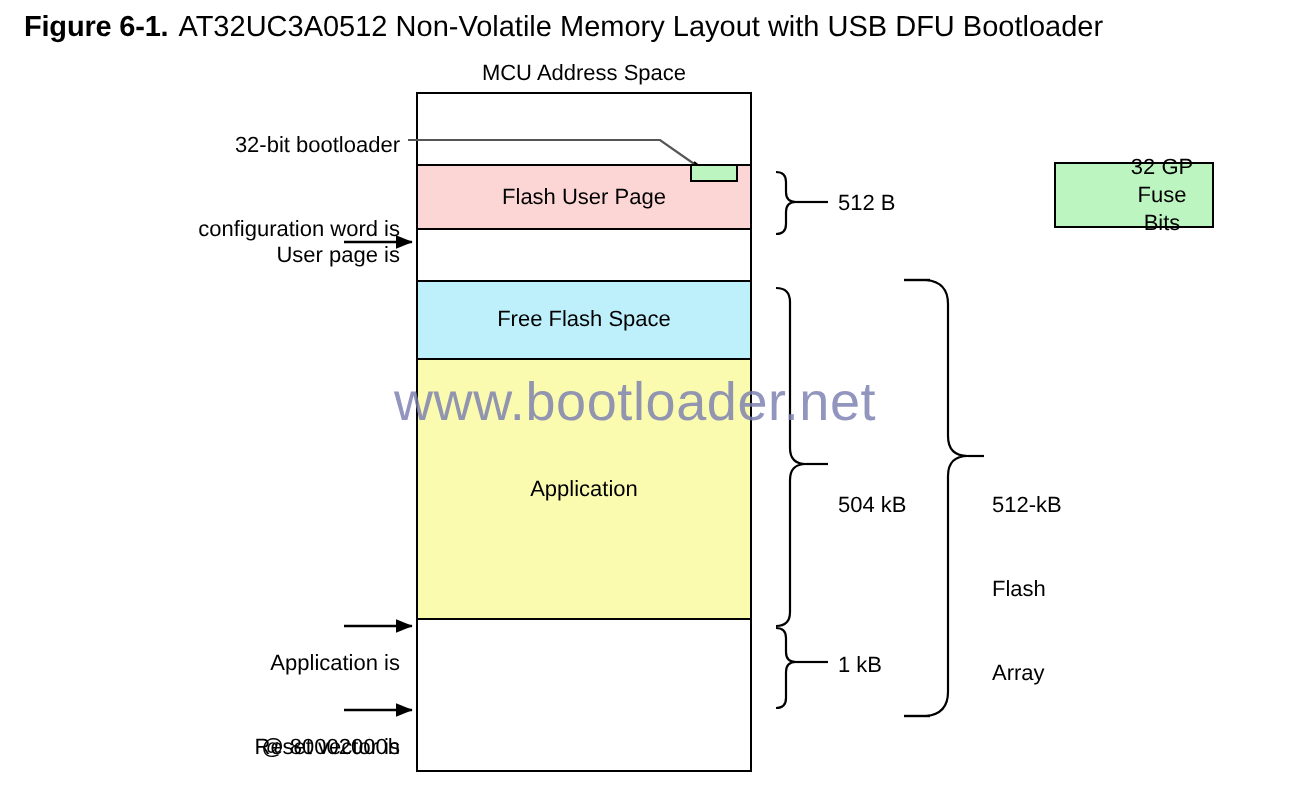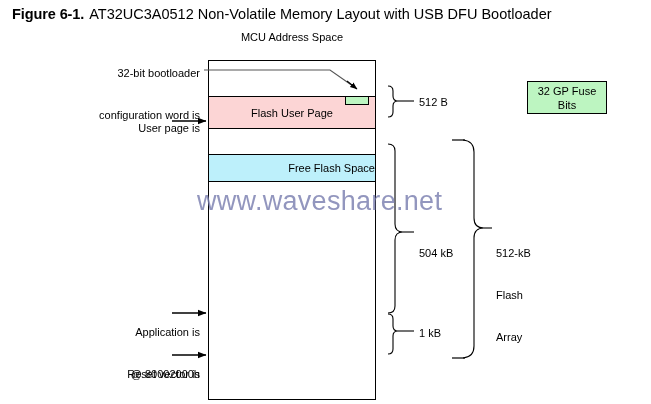--- a/index.html
+++ b/index.html
@@ -49,21 +49,21 @@
     position: absolute;
     left: 208px;
     top: 31px;
     width: 168px;
     text-align: center;
     font-size: 11px;
   }
   #mcu-column {
     position: absolute;
     left: 208px;
-    top: 60px;
+    top: 46px;
     width: 168px;
     height: 340px;
     border: 1.5px solid #000000;
     box-sizing: border-box;
     background: #ffffff;
   }
   .mem-block {
     position: absolute;
     left: 0;
     width: 100%;
@@ -79,25 +79,24 @@
   
   #block-user-page {
     top: 35px;
     height: 33px;
     background: #fcd5d5;
     border-top: 1.5px solid #000;
     border-bottom: 1.5px solid #000;
   }
   #block-free-flash {
     top: 93px;
-    height: 28px;
+    height: 40px;
     background: #bdf0fb;
     border-top: 1.5px solid #000;
     border-bottom: 1.5px solid #000;
-    justify-content: flex-end;
   }
   #block-application {
     top: 133px;
     height: 130px;
     background: #fbfbaf;
     border-bottom: 1.5px solid #000;
   }
   #block-bootloader {
     top: 263px;
     height: 42px;
@@ -126,20 +125,21 @@
     height: 33px;
     background: #bdf5c1;
     border: 1.2px solid #000;
     box-sizing: border-box;
     display: flex;
     align-items: center;
     justify-content: center;
     text-align: center;
     font-size: 11px;
     line-height: 14px;
+    padding-left: 28px;
   }
 
   
   #overlay {
     position: absolute;
     left: 0;
     top: 0;
     width: 651px;
     height: 404px;
     pointer-events: none;
@@ -173,20 +173,23 @@
   <div class="mem-block" id="block-user-page">
     <span class="mem-label">Flash User Page</span>
   </div>
 
   <div id="config-word-strip"></div>
 
   <div class="mem-block" id="block-free-flash">
     <span class="mem-label">Free Flash Space</span>
   </div>
 
+  <div class="mem-block" id="block-application">
+    <span class="mem-label">Application</span>
+  </div>
 
 
 </div>
 
 <div class="txt right" style="left:35px; top:38px; width:165px;">
   <div>32-bit bootloader</div>
   <div>configuration word is</div>
 </div>
 
 <div class="txt right" style="left:35px; top:93px; width:165px;">
@@ -263,13 +266,13 @@
     <path d="M463,140 q11,1 11,12 L474,218 q0,10 10,10 q-10,0 -10,10 L474,346 q0,11 -11,12"></path>
     <line x1="484" y1="228" x2="492" y2="228"></line>
   </g>
 
   <g stroke="#000000" stroke-width="1.2">
     <line x1="452" y1="140" x2="465" y2="140"></line>
     <line x1="452" y1="358" x2="465" y2="358"></line>
   </g>
 </svg>
 
-<div id="watermark">www.waveshare.net</div>
+<div id="watermark">www.bootloader.net</div>
 
 </body></html>

